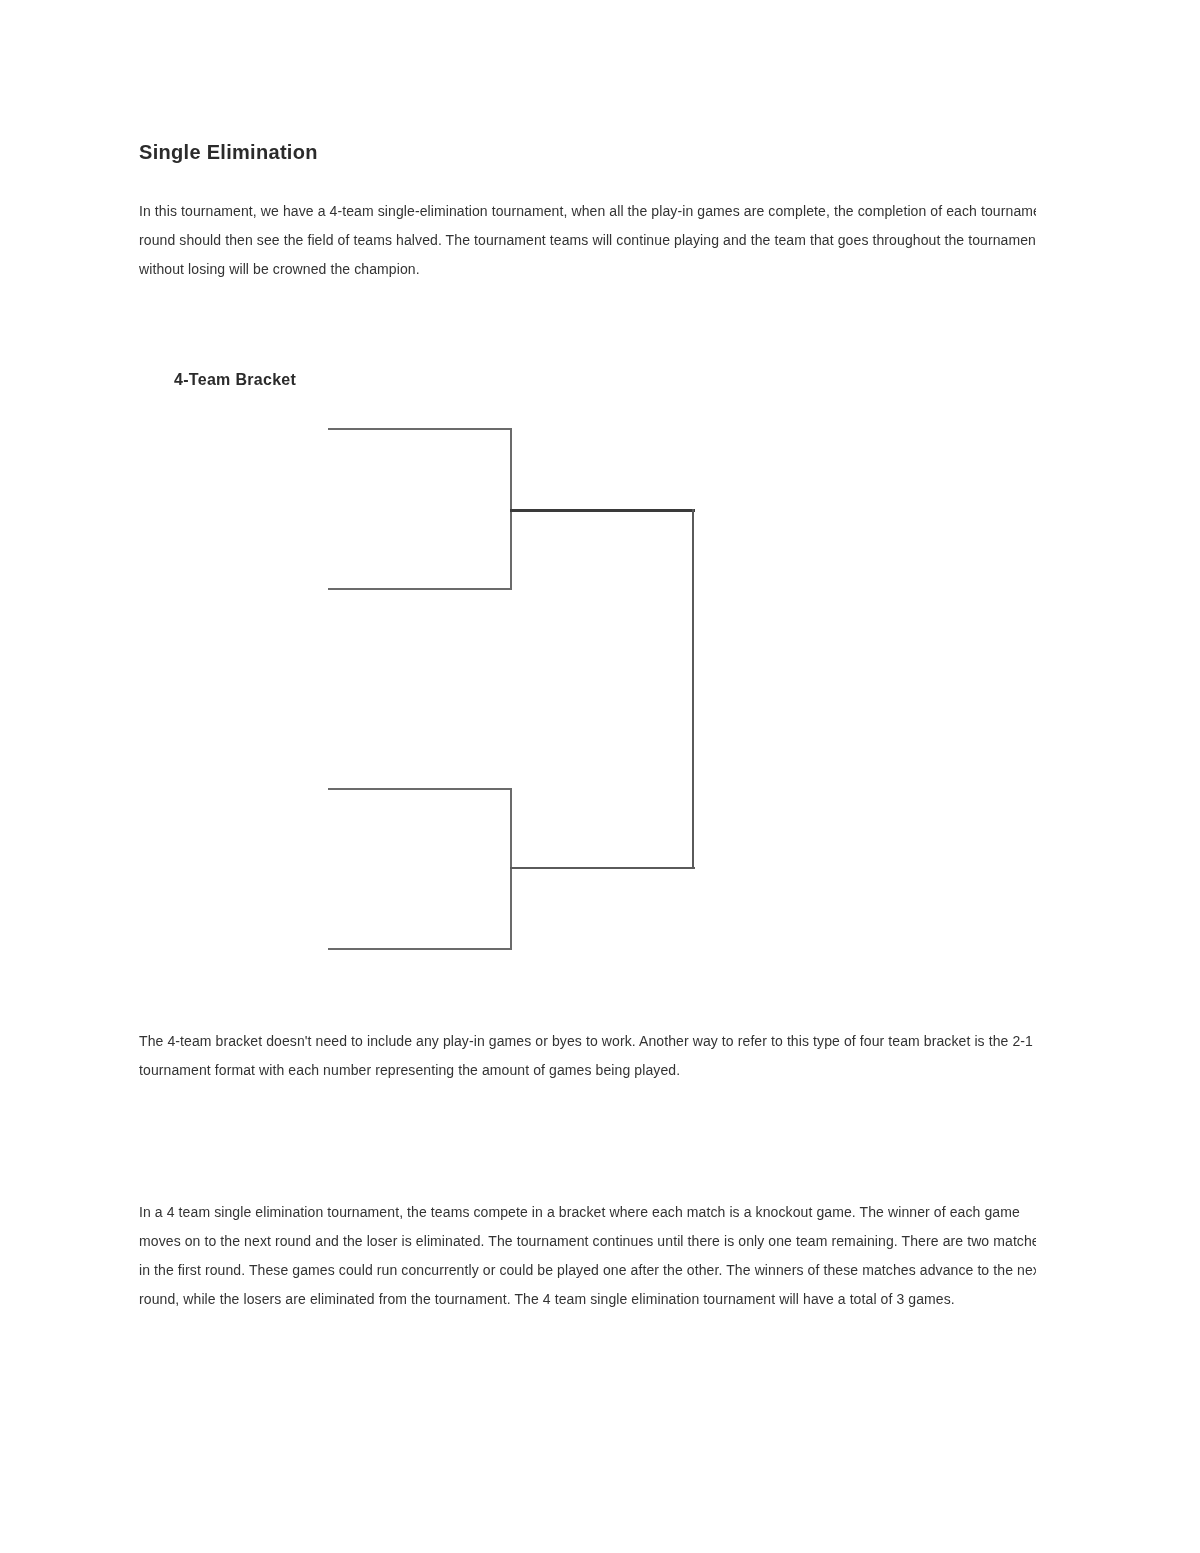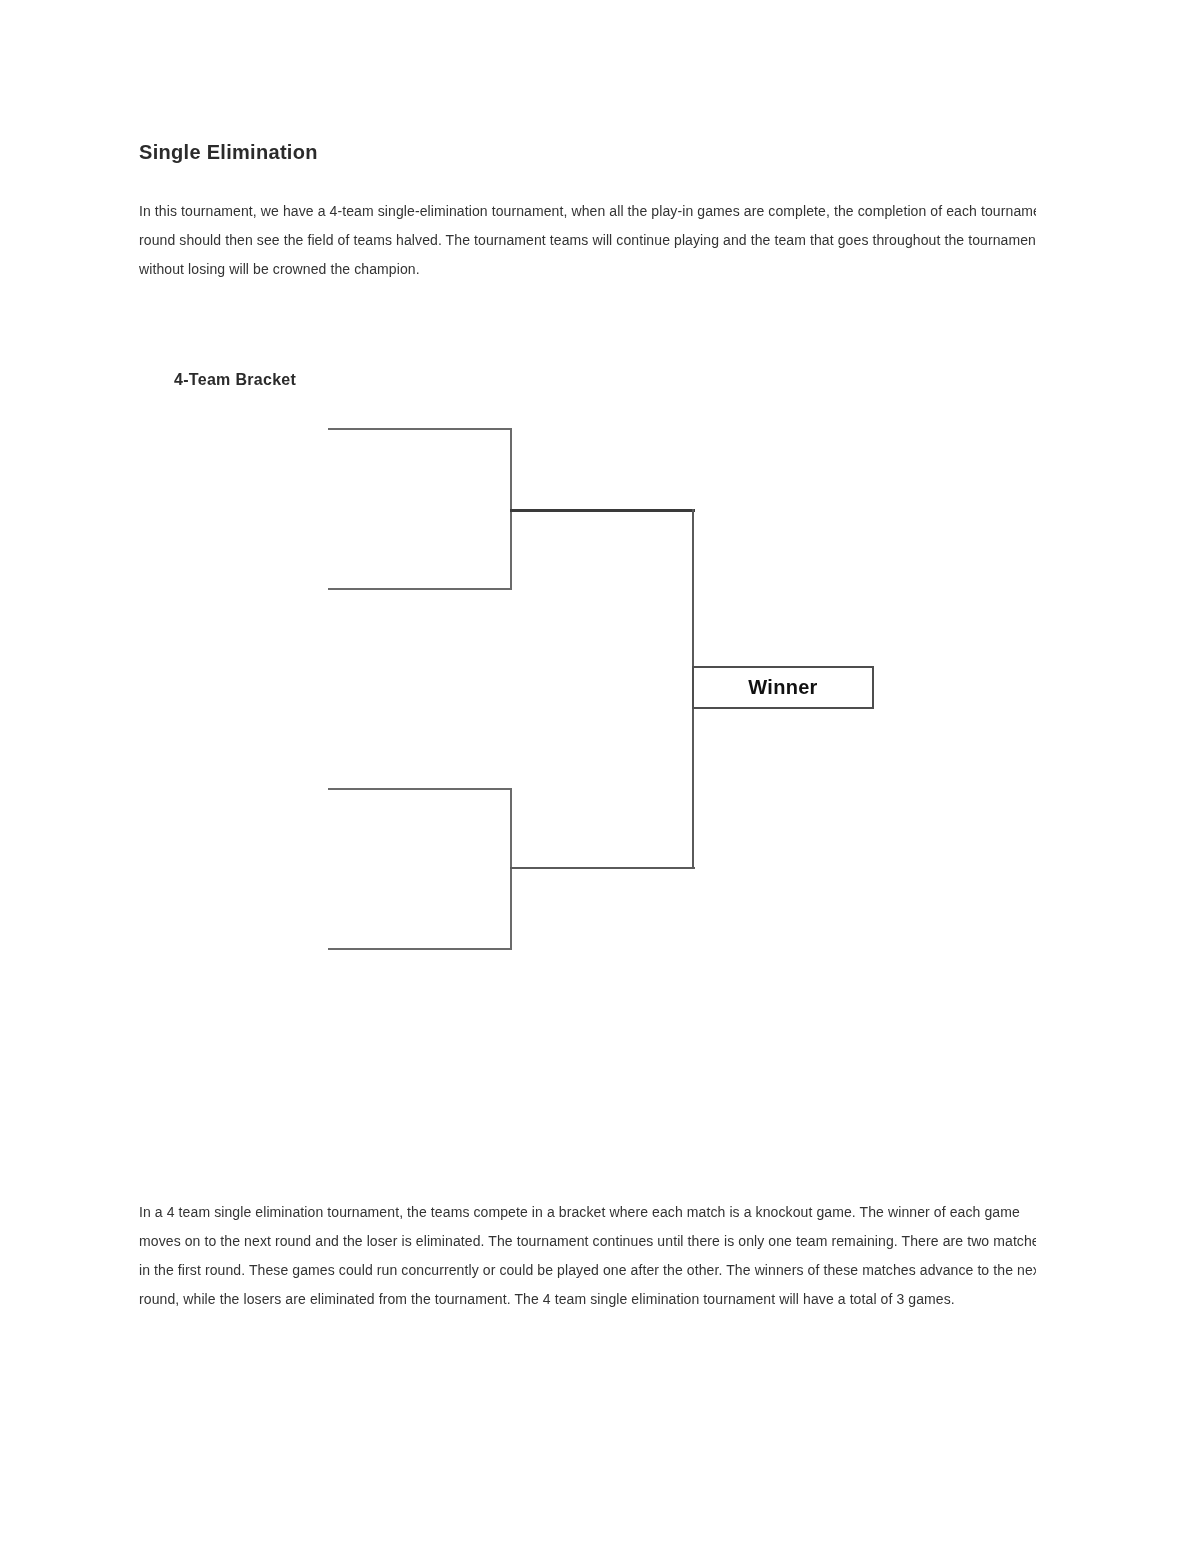--- a/index.html
+++ b/index.html
@@ -112,21 +112,19 @@
   <p class="para p1">In this tournament, we have a 4-team single-elimination tournament, when all the play-in games are complete, the completion of each tournament round should then see the field of teams halved. The tournament teams will continue playing and the team that goes throughout the tournament without losing will be crowned the champion.</p>
 
   <h2 class="subtitle">4-Team Bracket</h2>
 
   <div class="bracket">
     <div class="match-box m1"></div>
     <div class="connector1"></div>
     <div class="match-box m2"></div>
     <div class="connector2"></div>
     <div class="final-vertical"></div>
-    <div class="winner-box">
-      <span>Winner</span>
-    </div>
   </div>
 
+  <p class="para p2">The 4-team bracket doesn't need to include any play-in games or byes to work. Another way to refer to this type of four team bracket is the 2-1 tournament format with each number representing the amount of games being played.</p>
 
   <p class="para p3">In a 4 team single elimination tournament, the teams compete in a bracket where each match is a knockout game. The winner of each game moves on to the next round and the loser is eliminated. The tournament continues until there is only one team remaining. There are two matches in the first round. These games could run concurrently or could be played one after the other. The winners of these matches advance to the next round, while the losers are eliminated from the tournament. The 4 team single elimination tournament will have a total of 3 games.</p>
 
 </div>
 
 </body></html>

